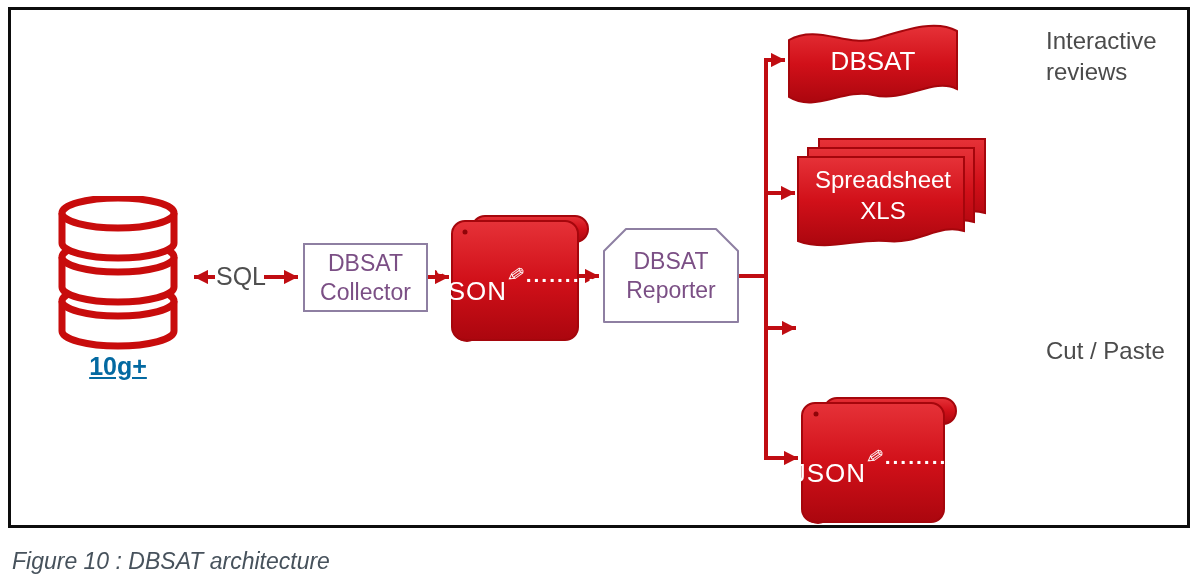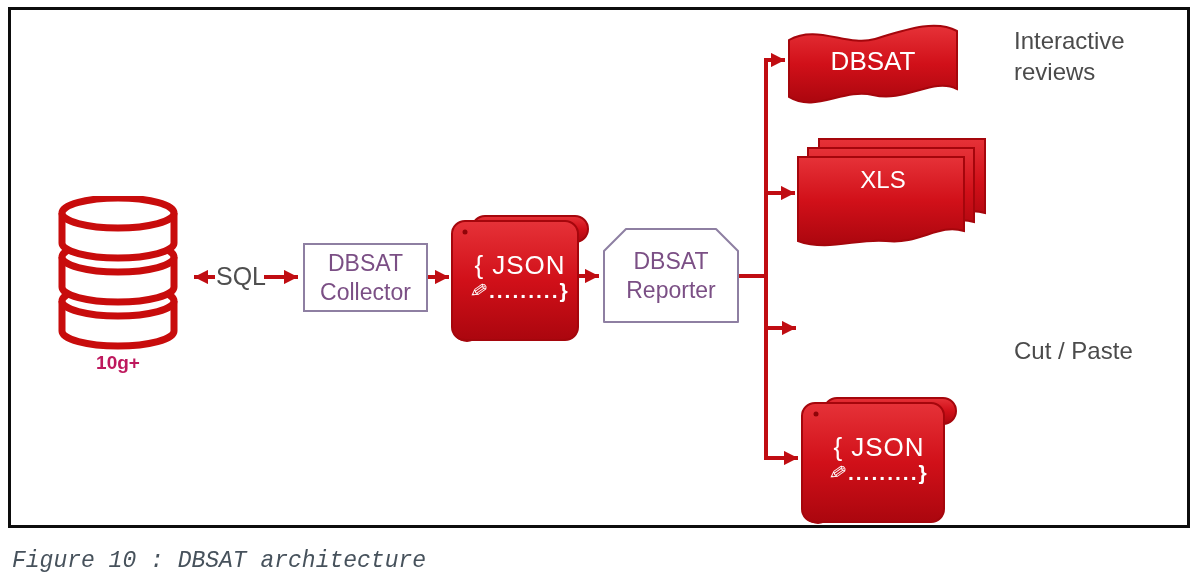--- a/index.html
+++ b/index.html
@@ -6,55 +6,55 @@
   body { width:1204px; height:585px; position:relative; font-family:"Liberation Sans", sans-serif; overflow:hidden; }
   .stage { position:absolute; inset:0; }
   .frame { position:absolute; left:8px; top:7px; width:1182px; height:521px; border:3px solid #0d0d0d; background:#ffffff; box-sizing:border-box; }
   .abs { position:absolute; }
   svg { display:block; }
 
   
   .connectors { position:absolute; left:0; top:0; width:1204px; height:585px; pointer-events:none; }
 
   
-  .db-label { left:48px; top:352px; width:140px; text-align:center; font-size:19px; font-weight:bold; color:#be185d; }
+  .db-label { left:48px; top:352px; width:140px; text-align:center; font-size:25px; font-weight:bold; color:#0369a1;text-decoration:underline; }
   .sql-label { left:212px; top:262px; width:58px; text-align:center; font-size:25px; color:#4f4f4f; }
 
   
   .pbox { background:#ffffff; border:2px solid #8e7fa2; box-sizing:border-box; display:flex; flex-direction:column; align-items:center; justify-content:center; color:#7b4f85; font-size:23px; line-height:1.22; text-align:center; }
   .collector { left:303px; top:243px; width:125px; height:69px; }
   .reporter-wrap { left:602px; top:227px; width:138px; height:97px; }
   .reporter-text { position:absolute; inset:0; display:flex; flex-direction:column; align-items:center; justify-content:center; color:#7b4f85; font-size:23px; line-height:1.22; text-align:center; }
 
   
   .scroll1 { left:450px; top:214px; width:140px; height:130px; }
   .flag    { left:787px; top:20px;  width:172px; height:88px; }
   .stack   { left:797px; top:138px; width:190px; height:116px; }
   .docText { left:800px; top:278px; width:165px; height:106px; }
   .scroll2 { left:800px; top:396px; width:158px; height:130px; }
 
   .white-label { position:absolute; left:0; width:100%; text-align:center; color:#ffffff; }
   .flag-label   { top:26px; font-size:26px; }
   .doc-label    { top:36px; font-size:26px; }
   .stack-label  { top:26px; font-size:24px; line-height:1.3; padding-right:18px; box-sizing:border-box; }
 
-  .scroll-text { position:absolute; inset:0; display:flex; flex-direction:column; align-items:center; justify-content:center; color:#ffffff; padding-bottom:6px; }
+  .scroll-text { position:absolute; inset:0; display:flex; flex-direction:row; align-items:center; justify-content:center; color:#ffffff; padding-bottom:6px; }
   .scroll-line1 { font-size:26px; letter-spacing:1px; }
   .scroll-line2 { display:flex; align-items:center; margin-top:-2px; }
   .pencil { font-size:21px; transform:scaleX(-1) rotate(-10deg); margin-right:1px; }
   .dots { font-size:21px; font-weight:bold; letter-spacing:2px; }
 
   
-  .annot { color:#4b4b4b; font-size:24px; line-height:1.28; }
+  .annot { color:#4b4b4b; font-size:24px; line-height:1.28;margin-left:32px; }
   .annot-html   { left:1014px; top:26px; width:132px; }
   .annot-xls    { left:1016px; top:192px; width:180px; }
   .annot-text   { left:1014px; top:336px; width:180px; }
   .annot-json   { left:1018px; top:441px; width:180px; }
 
-  .caption { left:12px; top:548px; font-family:Liberation Mono, monospace; font-style:italic; font-size:23px; color:#47525c; }
+  .caption { left:12px; top:548px; font-family:Liberation Sans, sans-serif; font-style:italic; font-size:23px; color:#47525c; }
 </style>
 </head>
 <body>
 
 <div class="stage">
 
   <div class="frame"></div>
 
   <svg class="connectors" width="1204" height="585" viewBox="0 0 1204 585">
     <defs>
@@ -154,20 +154,21 @@
             <stop offset="1" stop-color="#ab060e"></stop>
         </linearGradient>
       </defs>
       <g fill="url(#g3)" stroke="#a5060c" stroke-width="2">
         <path transform="translate(22,1)" d="M0 0 L166 0 L166 74 C140 66 122 88 88 84 C60 81 30 95 0 84 Z"></path>
         <path transform="translate(11,10)" d="M0 0 L166 0 L166 74 C140 66 122 88 88 84 C60 81 30 95 0 84 Z"></path>
         <path transform="translate(1,19)" d="M0 0 L166 0 L166 74 C140 66 122 88 88 84 C60 81 30 95 0 84 Z"></path>
       </g>
     </svg>
     <div class="white-label stack-label">
+      <div>Spreadsheet</div>
       <div>XLS</div>
     </div>
   </div>
 
   <div class="abs annot annot-text">Cut / Paste</div>
 
   <div class="abs scroll2">
     <svg width="158" height="130" viewBox="0 0 158 130">
       <defs>
         <linearGradient id="g5" x1="0" y1="0" x2="0" y2="1">

